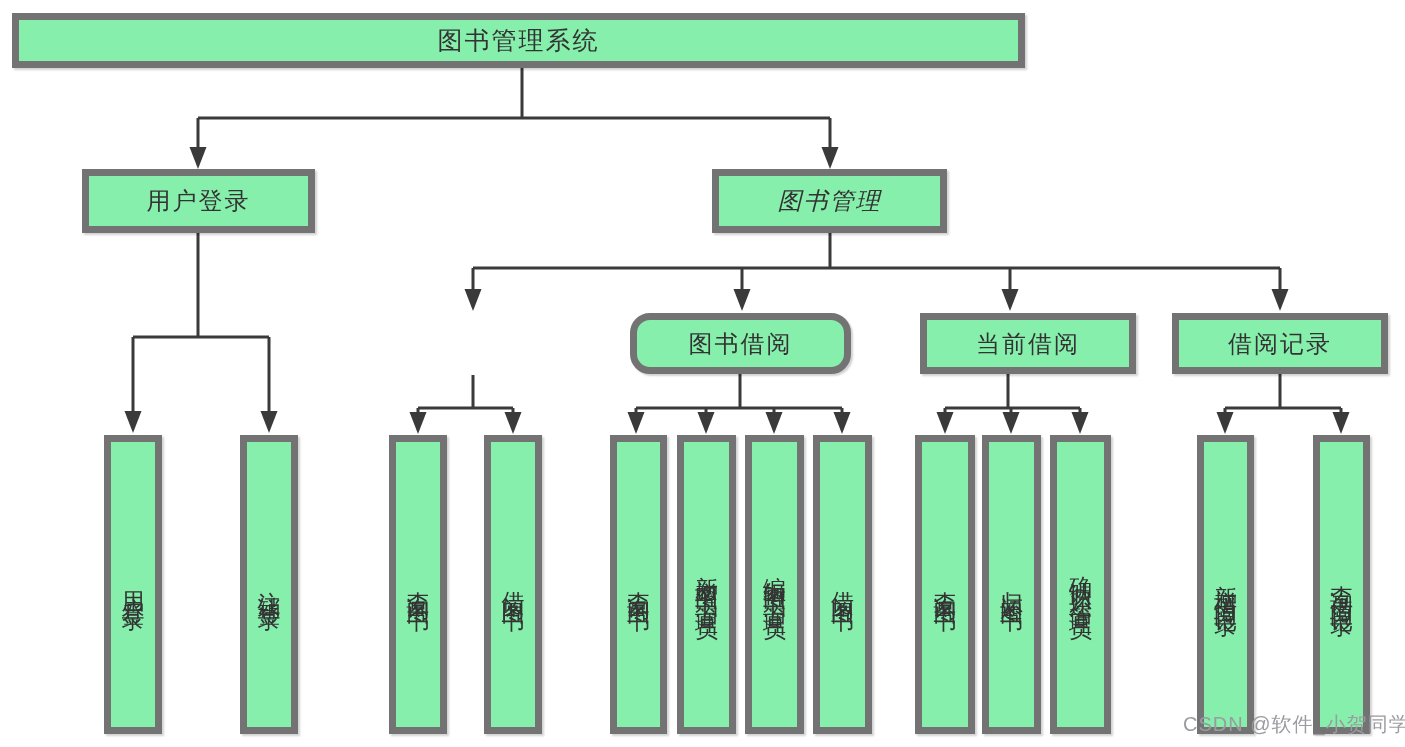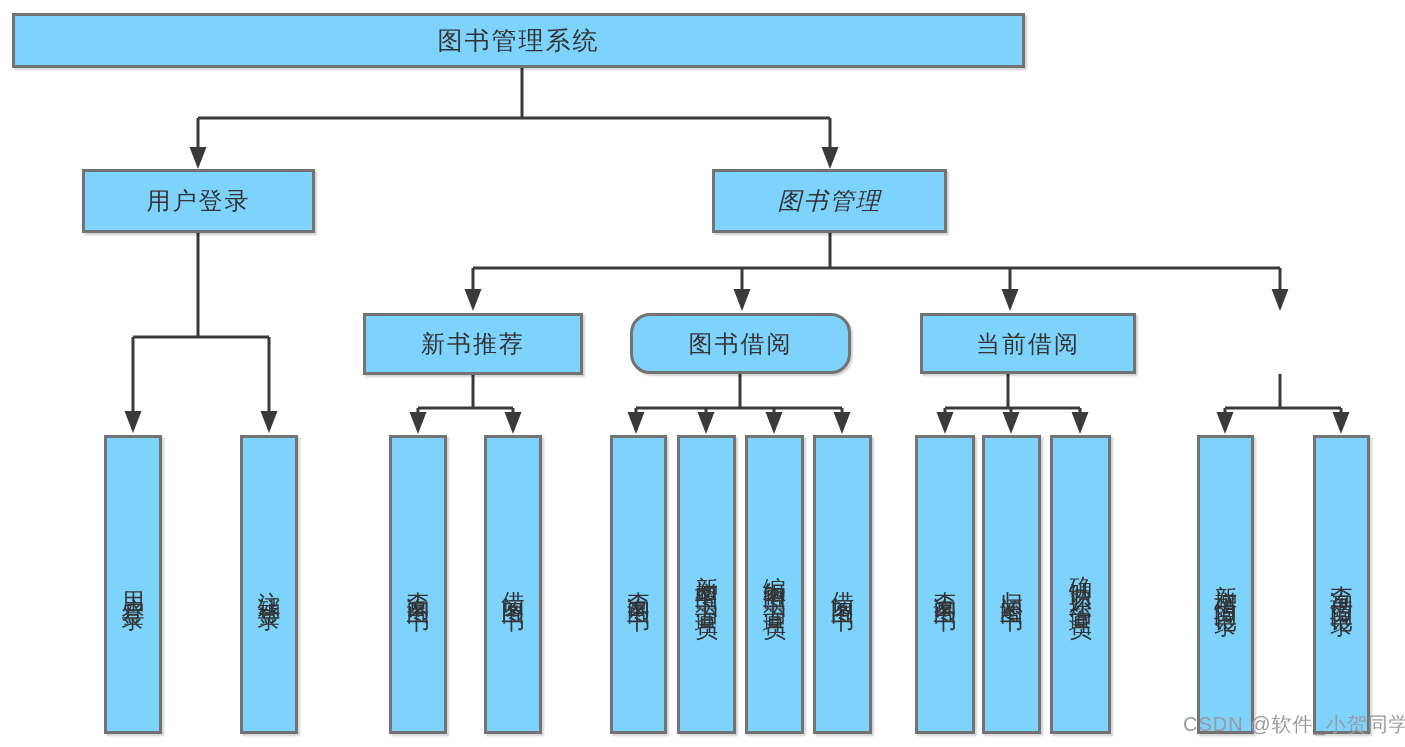--- a/index.html
+++ b/index.html
@@ -13,22 +13,22 @@
   }
   .connectors {
     position: absolute;
     left: 0; top: 0;
     width: 1405px; height: 747px;
     z-index: 1;
   }
   .box {
     position: absolute;
     box-sizing: border-box;
-    background: #7dd3fc;
-    border: 3px solid #737373;
+    background: #86efac;
+    border: 7px solid #737373;
     box-shadow: 2px 2px 2px rgba(0,0,0,0.18);
     color: #333333;
     display: flex;
     align-items: center;
     justify-content: center;
     z-index: 2;
   }
   .hbox {
     font-size: 24px;
     letter-spacing: 2px;
@@ -96,23 +96,23 @@
       <polygon points="1216.5,412 1233.5,412 1225,434"></polygon>
       <polygon points="1332.5,412 1349.5,412 1341,434"></polygon>
     </g>
   </svg>
 
   <div class="box hbox root-size" style="left:12px; top:13px; width:1013px; height:55px;">图书管理系统</div>
 
   <div class="box hbox" style="left:82px; top:169px; width:233px; height:64px;">用户登录</div>
   <div class="box hbox" style="left:712px; top:169px; width:235px; height:64px;font-style:italic;">图书管理</div>
 
-  <div class="box hbox" style="left:363px; top:313px; width:220px; height:62px;">新书推荐</div>
   <div class="box hbox" style="left:630px; top:313px; width:221px; height:61px;border-radius:20px;">图书借阅</div>
   <div class="box hbox" style="left:920px; top:313px; width:216px; height:61px;text-align:center;">当前借阅</div>
+  <div class="box hbox" style="left:1172px; top:313px; width:216px; height:61px;">借阅记录</div>
 
   <div class="box vbox" style="left:104px; top:435px; width:58px; height:299px;">用户登录</div>
   <div class="box vbox" style="left:240px; top:435px; width:58px; height:299px;">注销登录</div>
 
   <div class="box vbox" style="left:389px; top:435px; width:58px; height:299px;">查询图书</div>
   <div class="box vbox" style="left:484px; top:435px; width:58px; height:299px;">借阅图书</div>
 
   <div class="box vbox" style="left:610px; top:435px; width:57px; height:299px;">查询图书</div>
   <div class="box vbox" style="left:677px; top:435px; width:59px; height:299px;">新增图书（管理员）</div>
   <div class="box vbox" style="left:745px; top:435px; width:59px; height:299px;">编辑图书（管理员）</div>

